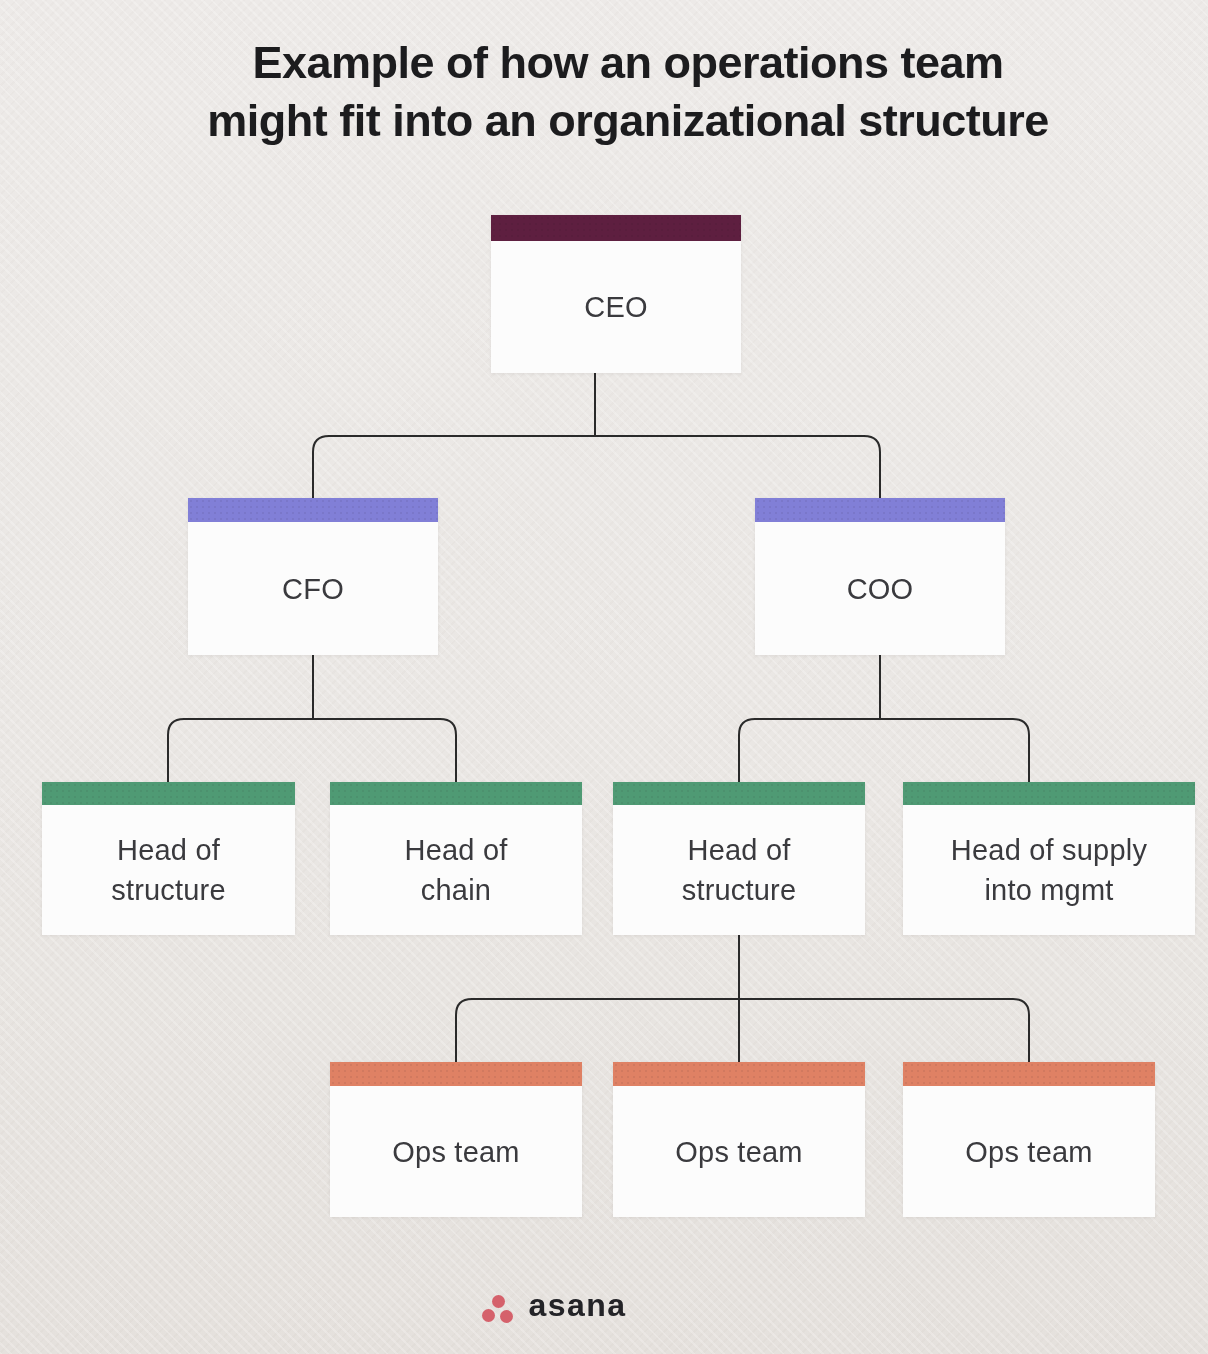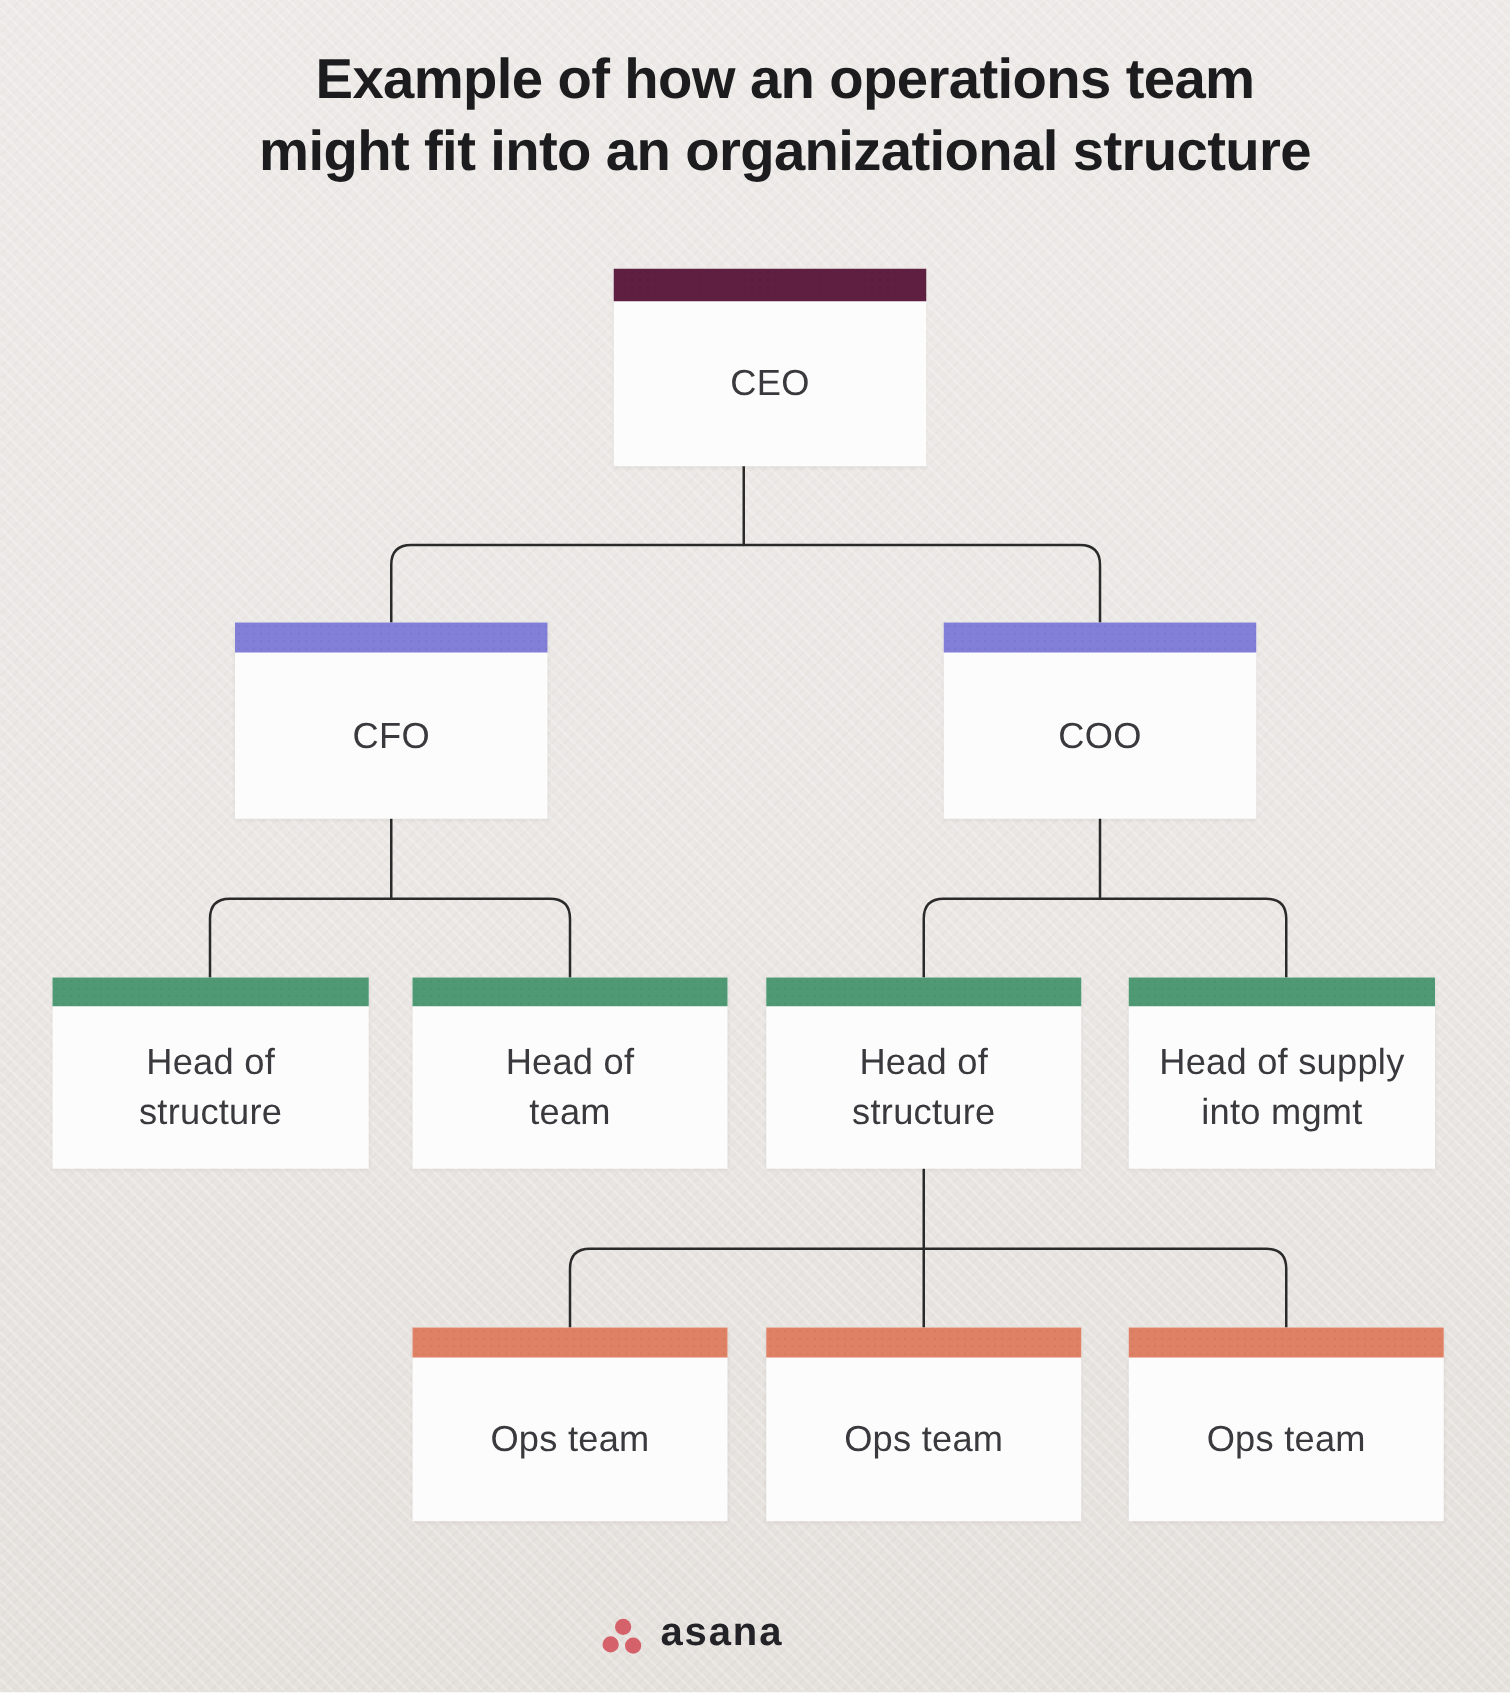--- a/index.html
+++ b/index.html
@@ -110,33 +110,33 @@
     <div class="node-body" style="color: rgb(58, 58, 62);">
       <span class="ln">Head of</span>
       <span class="ln">structure</span>
     </div>
   </div>
 
   <div class="node" style="left:330px;top:782px;width:252px;height:153px">
     <div class="node-header" style="height: 23px; background-color: rgb(79, 154, 116);"></div>
     <div class="node-body" style="color: rgb(58, 58, 62);">
       <span class="ln">Head of</span>
-      <span class="ln">team</span>
+      <span class="ln">chain</span>
     </div>
   </div>
 
   <div class="node" style="left:613px;top:782px;width:252px;height:153px">
     <div class="node-header" style="height: 23px; background-color: rgb(79, 154, 116);"></div>
     <div class="node-body" style="color: rgb(58, 58, 62);">
       <span class="ln">Head of</span>
       <span class="ln">structure</span>
     </div>
   </div>
 
-  <div class="node" style="left:903px;top:782px;width:245px;height:153px">
+  <div class="node" style="left:903px;top:782px;width:292px;height:153px">
     <div class="node-header" style="height: 23px; background-color: rgb(79, 154, 116);"></div>
     <div class="node-body" style="color: rgb(58, 58, 62);">
       <span class="ln">Head of supply</span>
       <span class="ln">into mgmt</span>
     </div>
   </div>
 
   <div class="node" style="left:330px;top:1062px;width:252px;height:155px">
     <div class="node-header" style="height: 24px; background-color: rgb(223, 129, 100);"></div>
     <div class="node-body" style="color: rgb(58, 58, 62);">

